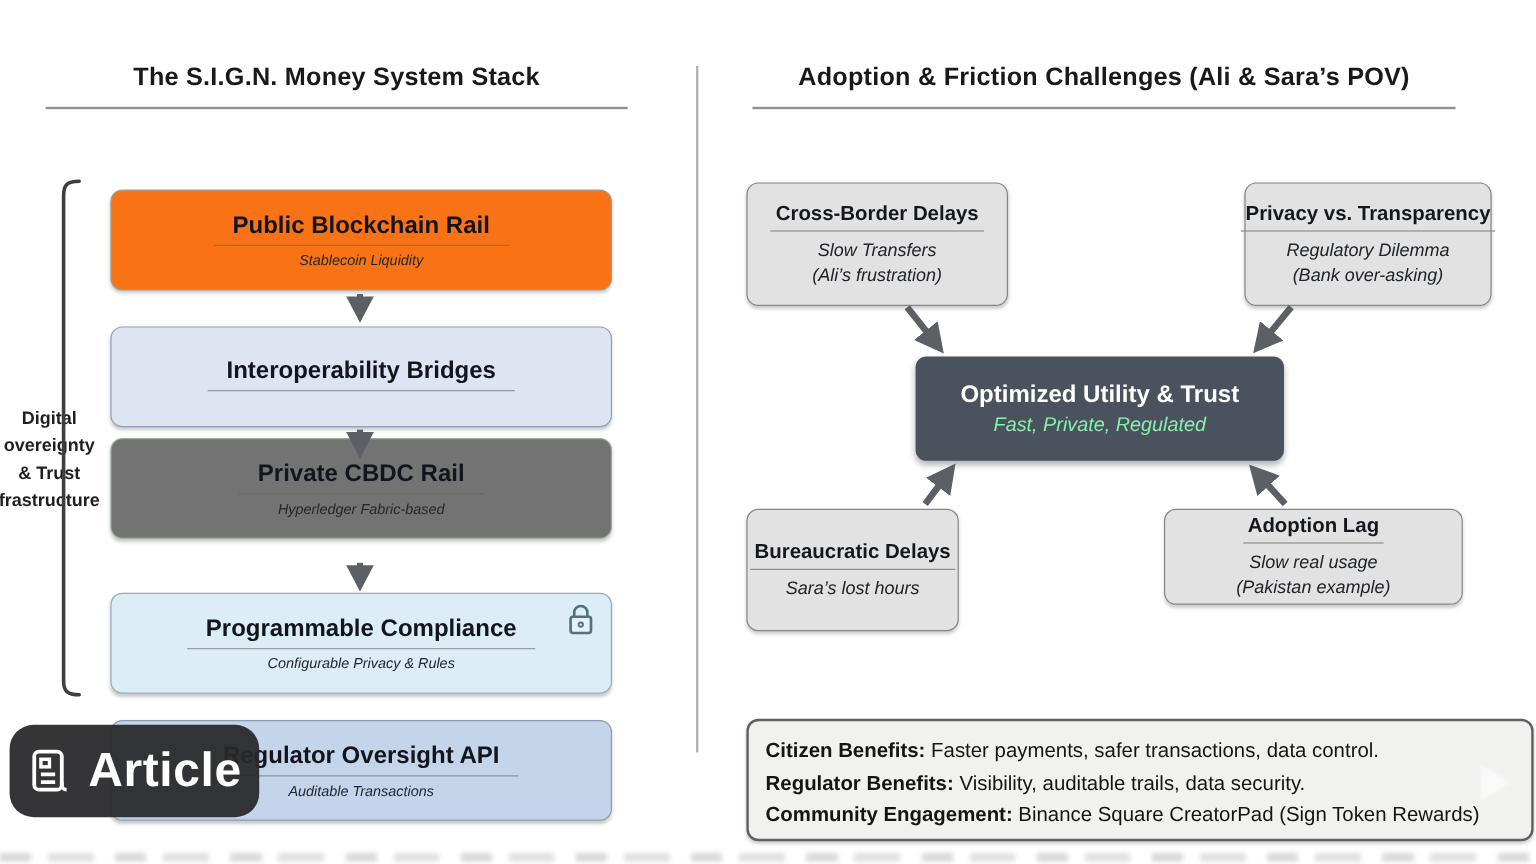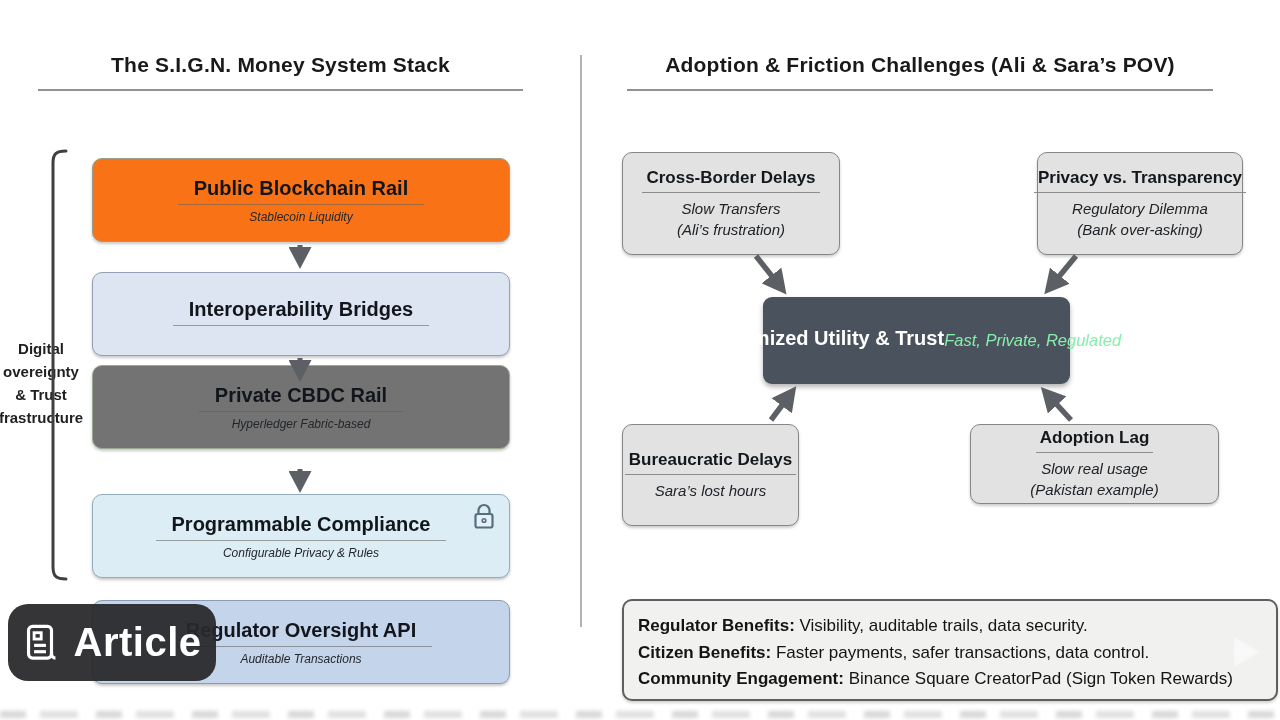--- a/index.html
+++ b/index.html
@@ -57,21 +57,21 @@
   .cb-br{left:970px;top:424px;width:249px;height:80px;}
   .challenge-title{
     font-size:17px;font-weight:700;color:#14181c;white-space:nowrap;
     border-bottom:1px solid #8d8d8d;padding:0 4px 4px;margin-bottom:5px;
   }
   .challenge-line{font-size:15px;font-style:italic;color:#202428;line-height:21px;white-space:nowrap;}
   .challenge-line:empty{display:none;}
   .center-box{
     position:absolute;left:763px;top:297px;width:307px;height:87px;
     background:#4a525d;border-radius:9px;box-sizing:border-box;
-    display:flex;align-items:center;justify-content:center;
+    display:flex;flex-direction:column;align-items:center;justify-content:center;
     box-shadow:0 3px 5px rgba(0,0,0,.3);
   }
   .center-title{font-size:20px;font-weight:700;color:#ffffff;white-space:nowrap;margin-bottom:4px;}
   .center-sub{font-size:16.5px;font-style:italic;color:#86efac;white-space:nowrap;}
   
   .benefits-box{
     position:absolute;left:622px;top:599px;width:656px;height:102px;
     background:#f1f1f0;border:2px solid #5f5f5f;border-radius:10px;box-sizing:border-box;
     padding:12px 14px;box-shadow:0 2px 3px rgba(0,0,0,.18);
   }
@@ -164,24 +164,24 @@
   <span class="challenge-line">(Pakistan example)</span>
 </div>
 
 <div class="center-box">
   <span class="center-title">Optimized Utility &amp; Trust</span>
   <span class="center-sub">Fast, Private, Regulated</span>
 </div>
 
 <div class="benefits-box">
   <div class="benefit-line">
-    <span class="benefit-label">Regulator Benefits:</span><span> Visibility, auditable trails, data security.</span>
+    <span class="benefit-label">Citizen Benefits:</span><span> Faster payments, safer transactions, data control.</span>
   </div>
   <div class="benefit-line">
-    <span class="benefit-label">Citizen Benefits:</span><span> Faster payments, safer transactions, data control.</span>
+    <span class="benefit-label">Regulator Benefits:</span><span> Visibility, auditable trails, data security.</span>
   </div>
   <div class="benefit-line">
     <span class="benefit-label">Community Engagement:</span><span> Binance Square CreatorPad (Sign Token Rewards)</span>
   </div>
 </div>
 
 <svg class="svg-overlay" viewBox="0 0 1280 720">
   <defs>
     <marker id="ah" markerWidth="4.6" markerHeight="4.6" refX="2.2" refY="2.3" orient="auto">
       <path d="M0,0 L4.4,2.3 L0,4.6 z" fill="#5c6065"></path>

